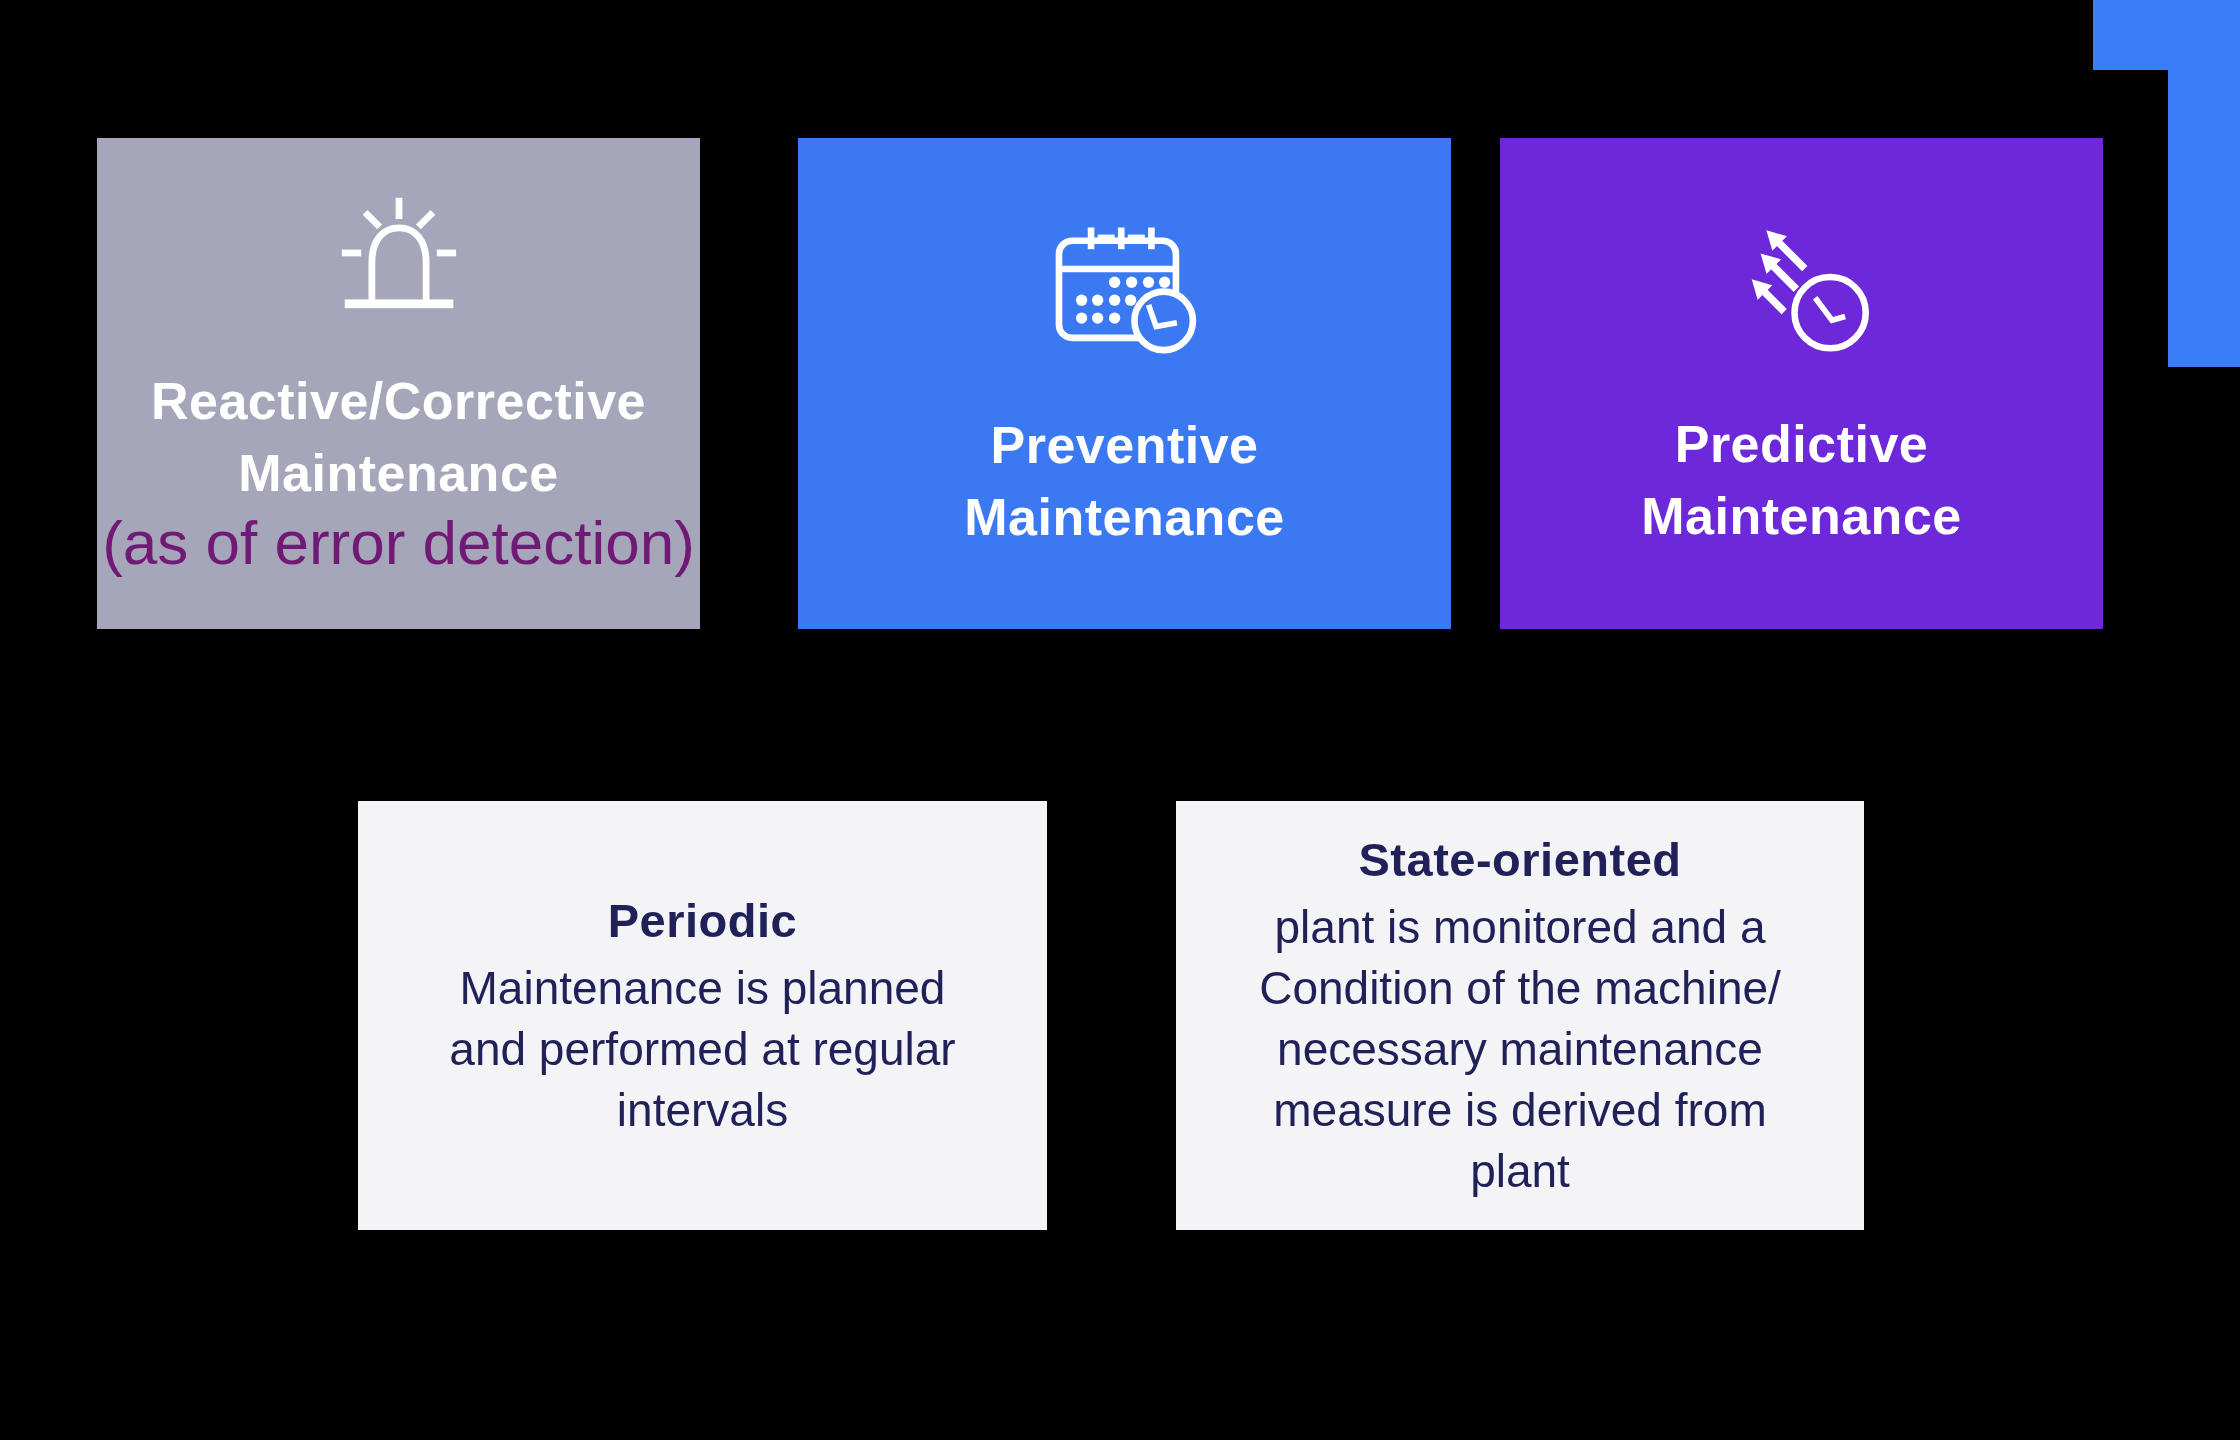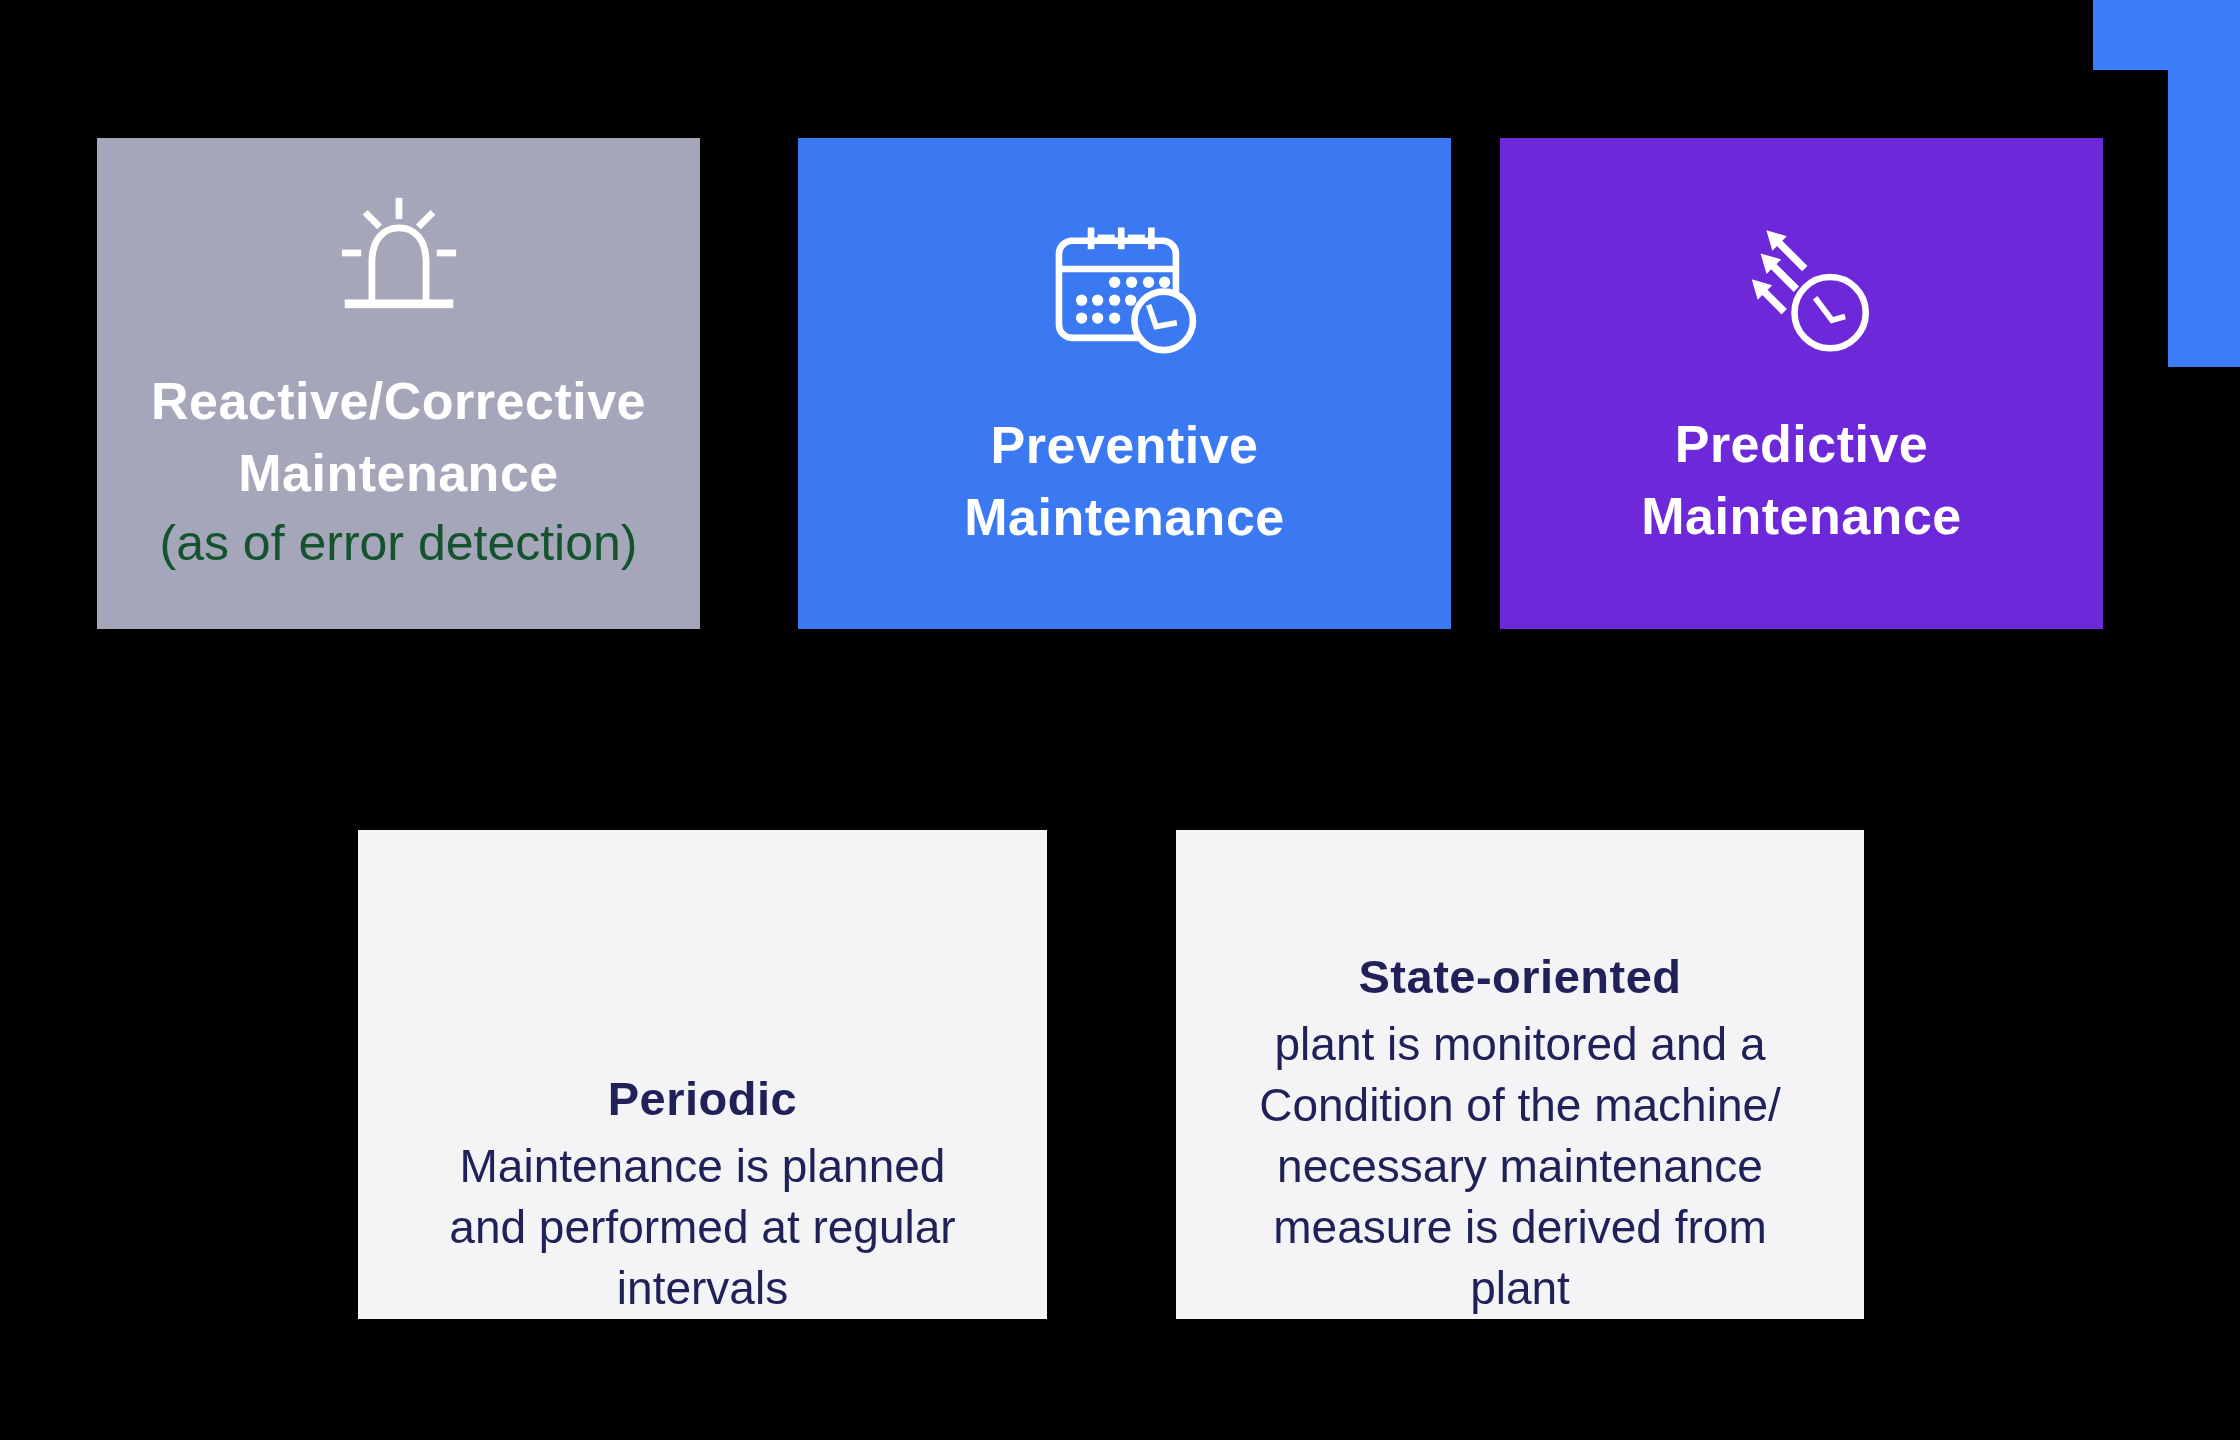--- a/index.html
+++ b/index.html
@@ -18,38 +18,38 @@
   }
   .card {
     position: absolute;
     display: flex;
     flex-direction: column;
     align-items: center;
     justify-content: center;
     text-align: center;
   }
   .card.top { top: 138px; height: 491px; }
-  .card.bottom { top: 830px; height: 489px; justify-content: flex-end; }
+  .card.bottom { top: 801px; height: 429px; }
 
   .card-icon { display: block; margin-bottom: 52px; }
 
   .t-title {
     margin: 0;
     font-size: 52px;
     line-height: 72px;
     font-weight: 700;
     color: #FFFFFF;
     letter-spacing: 0.5px;
   }
   .t-line { display: block; }
   .t-sub {
-    font-size: 50px;
+    font-size: 62px;
     line-height: 68px;
     font-weight: 400;
-    color: #14532d;
+    color: #701a75;
   }
 
   .b-content { display: flex; flex-direction: column; align-items: center; }
   .b-title {
     margin: 0 0 6px 0;
     font-size: 47px;
     line-height: 62px;
     font-weight: 700;
     letter-spacing: 0.5px;
   }

